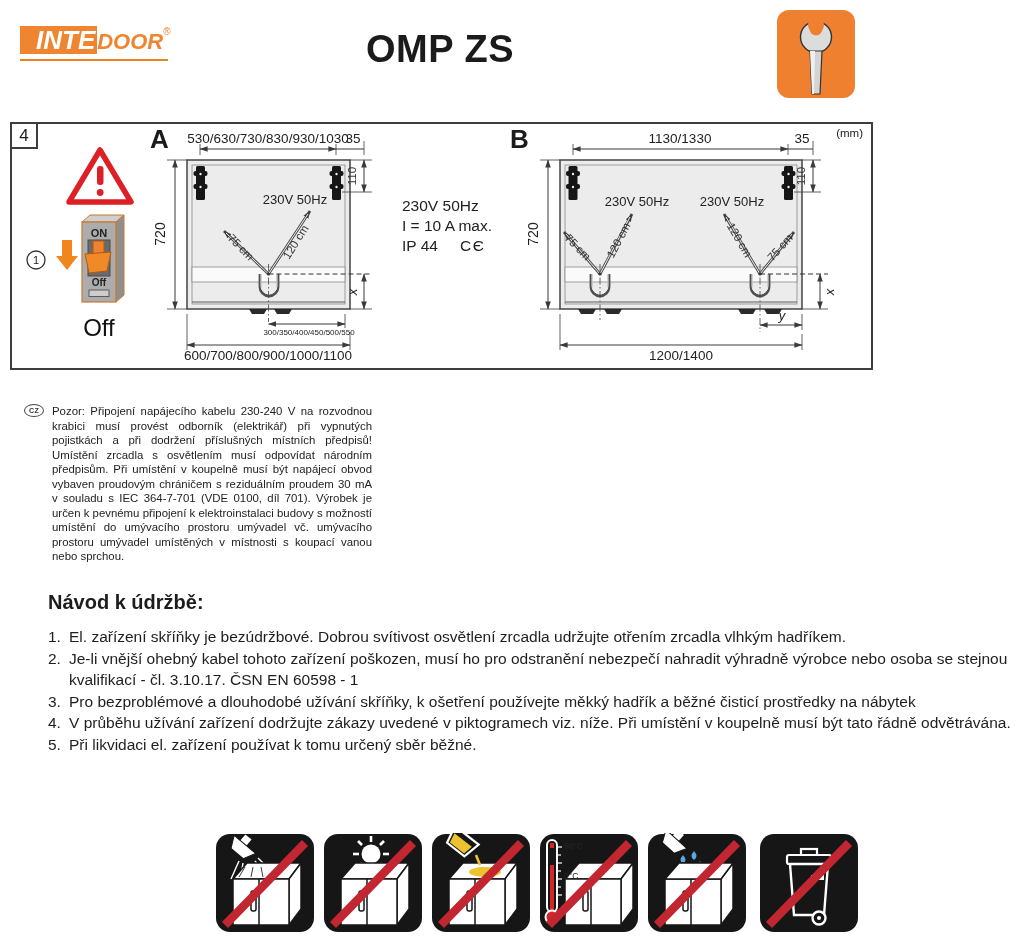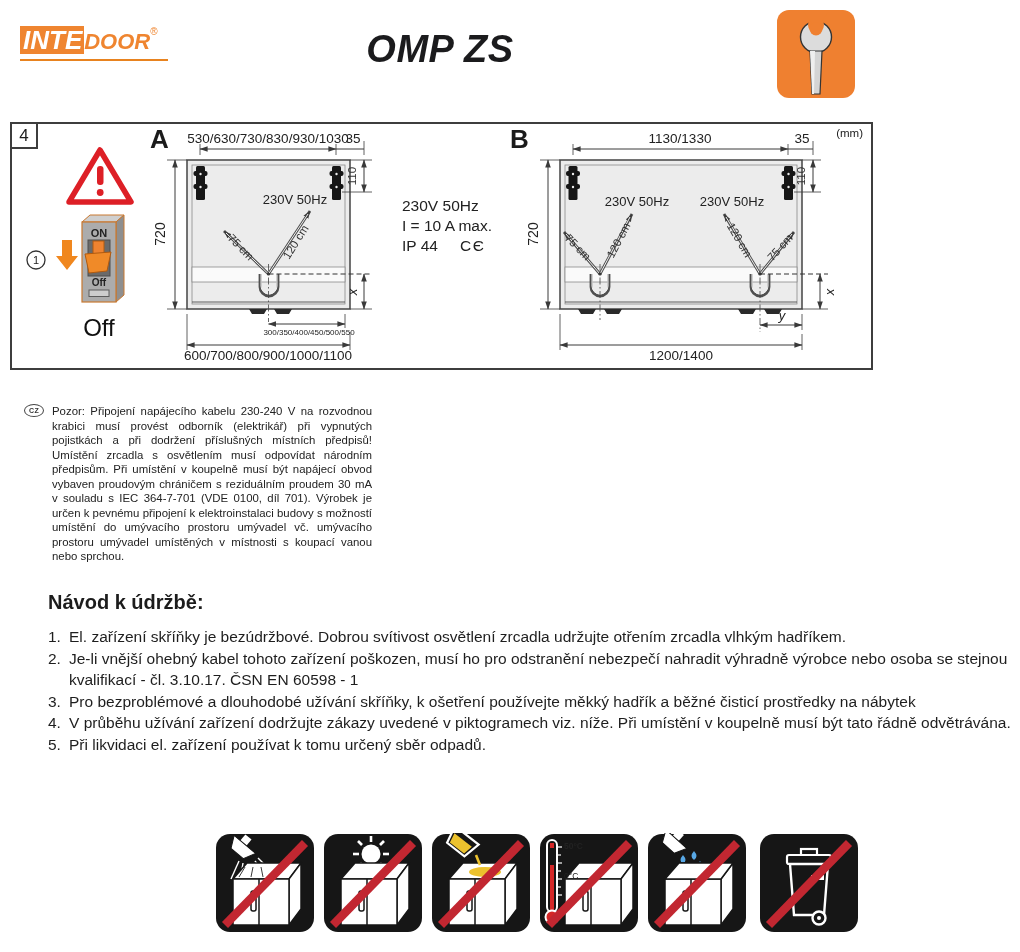--- a/index.html
+++ b/index.html
@@ -1,24 +1,24 @@
 <!DOCTYPE html>
 <html><head>
 <meta charset="utf-8">
 <style>
   * { margin:0; padding:0; box-sizing:border-box; }
   body { background:#ffffff; font-family:"Liberation Sans", sans-serif; color:#1c1c1c; }
   .page { position:relative; width:1020px; height:952px; background:#fff; overflow:hidden; }
 
   
   .logo { position:absolute; left:20px; top:26px; width:148px; border-bottom:2px solid #e8831f; padding-bottom:3px; white-space:nowrap; }
-  .logo-inte { display:inline-block; background:#ef8530; color:#fff; font-weight:bold; font-style:italic; font-size:26px; line-height:28px; padding:0 2px 0 3px; }
+  .logo-inte { display:inline-block; background:#ef8530; color:#fff; font-weight:bold; font-style:italic; font-size:26px; line-height:28px; padding:0 2px 0 16px; }
   .logo-door { color:#ef8530; font-weight:bold; font-style:italic; font-size:22px; line-height:28px; }
   .logo-reg  { color:#ef8530; font-size:10px; vertical-align:top; font-style:normal; }
-  .title { position:absolute; left:300px; top:28px; width:280px; text-align:center; font-size:38px; font-weight:bold; letter-spacing:.5px; color:#1b1b1d;font-style:italic; }
+  .title { position:absolute; left:300px; top:28px; width:280px; text-align:center; font-size:38px; font-weight:bold; letter-spacing:.5px; color:#1b1b1d; }
   .tool-tile { position:absolute; left:777px; top:10px; width:78px; height:88px; background:#ef8030; border-radius:12px; }
 
   
   .figure { position:absolute; left:10px; top:122px; width:863px; height:248px; border:2px solid #3d3d3d; background:#fff; }
   .figure svg.figsvg { position:absolute; left:0; top:0; }
   .step-tab { position:absolute; left:0; top:0; width:26px; height:25px; border-right:2px solid #3d3d3d; border-bottom:2px solid #3d3d3d; background:#fff; font-size:17px; text-align:center; line-height:24px; z-index:3; }
 
   svg text { font-family:"Liberation Sans", sans-serif; fill:#222; }
   .dim  { stroke:#3a3a3a; stroke-width:1; fill:none; }
   .ext  { stroke:#3a3a3a; stroke-width:.8; fill:none; }
@@ -277,21 +277,21 @@
   <div class="pozor">
     <span class="cz-badge">CZ</span><b>Pozor:</b><span> Připojení napájecího kabelu 230-240 V na rozvodnou krabici musí provést odborník (elektrikář) při vypnutých pojistkách a při dodržení příslušných místních předpisů! Umístění zrcadla s osvětlením musí odpovídat národním předpisům. Při umístění v koupelně musí být napájecí obvod vybaven proudovým chráničem s reziduálním proudem 30 mA v souladu s IEC 364-7-701 (VDE 0100, díl 701). Výrobek je určen k pevnému připojení k elektroinstalaci budovy s možností umístění do umývacího prostoru umývadel vč. umývacího prostoru umývadel umístěných v místnosti s koupací vanou nebo sprchou.</span>
   </div>
 
   <div class="maint-head">Návod k údržbě:</div>
   <div class="maint-list">
     <div class="maint-item"><span class="num">1.</span><span>El. zařízení skříňky je bezúdržbové. Dobrou svítivost osvětlení zrcadla udržujte otřením zrcadla vlhkým hadříkem.</span></div>
     <div class="maint-item"><span class="num">2.</span><span>Je-li vnější ohebný kabel tohoto zařízení poškozen, musí ho pro odstranění nebezpečí nahradit výhradně výrobce nebo osoba se stejnou kvalifikací - čl. 3.10.17. ČSN EN 60598 - 1</span></div>
     <div class="maint-item"><span class="num">3.</span><span>Pro bezproblémové a dlouhodobé užívání skříňky, k ošetření používejte měkký hadřík a běžné čisticí prostředky na nábytek</span></div>
     <div class="maint-item"><span class="num">4.</span><span>V průběhu užívání zařízení dodržujte zákazy uvedené v piktogramech viz. níže. Při umístění v koupelně musí být tato řádně odvětrávána.</span></div>
-    <div class="maint-item"><span class="num">5.</span><span>Při likvidaci el. zařízení používat k tomu určený sběr odpadů.</span></div>
+    <div class="maint-item"><span class="num">5.</span><span>Při likvidaci el. zařízení používat k tomu určený sběr běžné.</span></div>
   </div>
 
   <span class="picto" style="left:215px">
     <svg width="100" height="100" viewBox="0 0 100 100">
       <rect x="1" y="1" width="98" height="98" rx="14" fill="#161616"></rect>
       <g transform="rotate(40 26 16)">
         <rect x="20" y="2" width="8" height="8" fill="#fff"></rect>
         <polygon points="12,10 40,10 34,22 18,22" fill="#fff" stroke="#161616" stroke-width="1"></polygon>
       </g>
       <g stroke="#fff" stroke-width="1.4">

